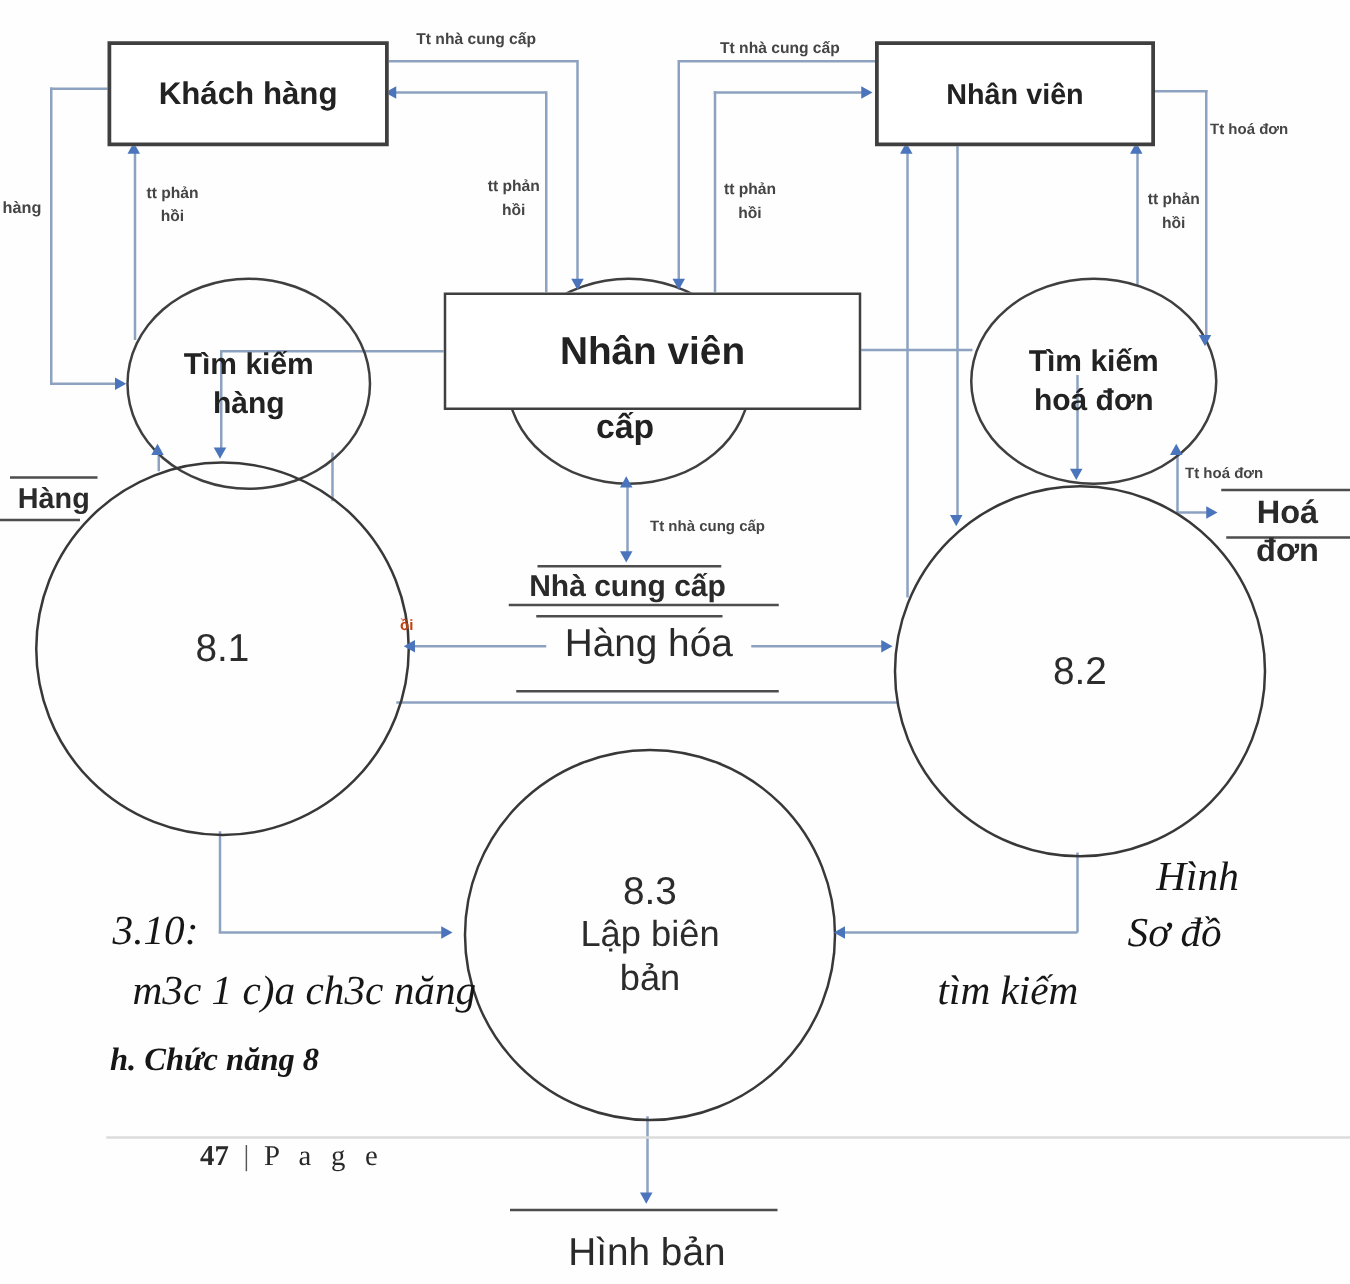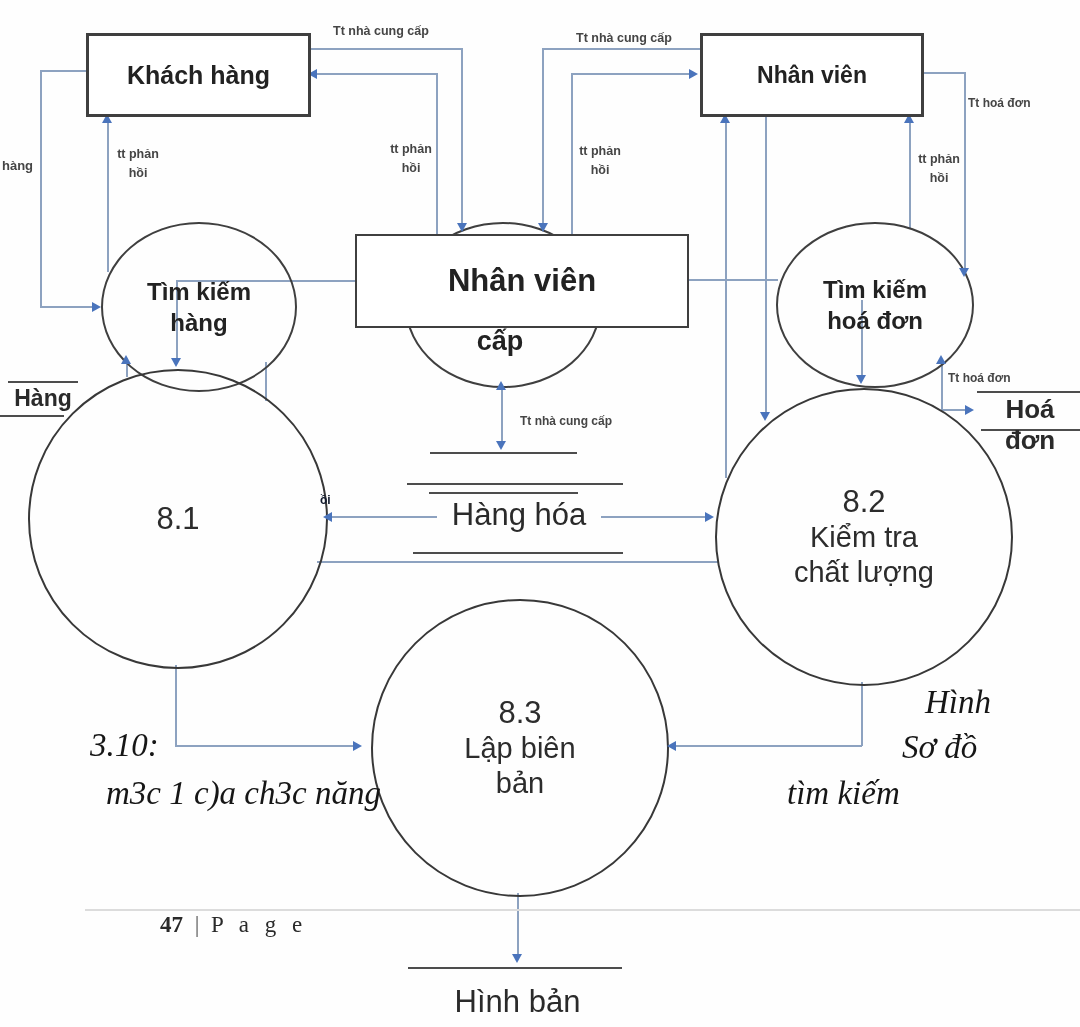--- a/index.html
+++ b/index.html
@@ -133,33 +133,33 @@
   <div class="ellipse" style="left:776px;top:222px;width:194px;height:162px">
     <span style="width:130px;text-align:center;font-size:24px;font-weight:600;line-height:1.3">Tìm kiếm hoá đơn</span>
   </div>
 
   <div class="circle" style="left:28px;top:369px;width:296px;height:296px">
     <div class="pid">8.1</div>
   </div>
 
   <div class="circle" style="left:715px;top:388px;width:294px;height:294px">
     <div class="pid">8.2</div>
-    <div class="pname" style="width:165px">Kiểm tra chất lượng</div>
   </div>
 
   <div class="circle" style="left:371px;top:599px;width:294px;height:294px">
     <div class="pid">8.3</div>
     <div class="pname" style="width:140px">Lập biên bản</div>
   </div>
 
   <div class="st" style="left:8px;top:381px;width:70px;height:2px"></div>
   <div class="storetxt" style="left:10px;top:385px;width:66px;font-size:23px">Hàng</div>
   <div class="st" style="left:0px;top:415px;width:64px;height:2px"></div>
 
   <div class="st" style="left:430px;top:452px;width:147px;height:2px"></div>
+  <div class="storetxt" style="left:417px;top:456px;width:170px;font-size:24px">Nhà cung cấp</div>
   <div class="st" style="left:407px;top:483px;width:216px;height:2px"></div>
   <div class="st" style="left:429px;top:492px;width:149px;height:2px"></div>
 
   <div class="storetxt" style="left:437px;top:497px;width:164px;font-size:31px;font-weight:400;background:#fefefe;z-index:3">Hàng hóa</div>
   <div class="st" style="left:413px;top:552px;width:210px;height:1.5px"></div>
 
   <div class="st" style="left:977px;top:391px;width:103px;height:2px"></div>
   <div class="storetxt" style="left:982px;top:394px;width:96px;font-size:26px">Hoá đơn</div>
   <div class="st" style="left:981px;top:429px;width:99px;height:2px"></div>
 
@@ -173,27 +173,28 @@
   <div class="lbl c" style="left:116px;top:145px;width:44px">tt phản hồi</div>
   <div class="lbl c" style="left:389px;top:140px;width:44px">tt phản hồi</div>
   <div class="lbl c" style="left:578px;top:142px;width:44px">tt phản hồi</div>
   <div class="lbl c" style="left:917px;top:150px;width:44px">tt phản hồi</div>
 
   <div class="lbl" style="left:2px;top:156px;font-size:13px">hàng</div>
 
   <div class="lbl" style="left:968px;top:94px;font-size:12px">Tt hoá đơn</div>
   <div class="lbl" style="left:948px;top:369px;font-size:12px">Tt hoá đơn</div>
 
-  <div class="lbl" style="left:320px;top:491px;font-size:12px;color:#0f172a">ồi</div>
+  <div class="lbl" style="left:320px;top:491px;font-size:12px;color:#c2410c">ồi</div>
 
   <div class="cap" style="left:90px;top:727px">3.10:</div>
   <div class="cap" style="left:106px;top:775px">m3c 1 c)a ch3c năng</div>
+  <div class="cap" style="left:88px;top:833px;font-weight:bold;font-size:26px">h. Chức năng 8</div>
   <div class="cap" style="left:925px;top:684px">Hình</div>
   <div class="cap" style="left:902px;top:729px">Sơ đồ</div>
-  <div class="cap" style="left:787px;top:775px">tìm kiếm</div>
+  <div class="cap" style="left:750px;top:775px">tìm kiếm</div>
 
   <div style="position:absolute;left:85px;top:909px;width:995px;height:1.5px;background:#dcdcdc;z-index:1"></div>
   <div style="position:absolute;left:160px;top:912px;font-family:'Liberation Serif',serif;font-size:23px;color:#2a2a2a;z-index:6">
     <span style="font-weight:bold">47</span>
     <span style="margin:0 6px;color:#555">|</span>
     <span style="letter-spacing:5px">P a g e</span>
   </div>
 
 </div>
 

